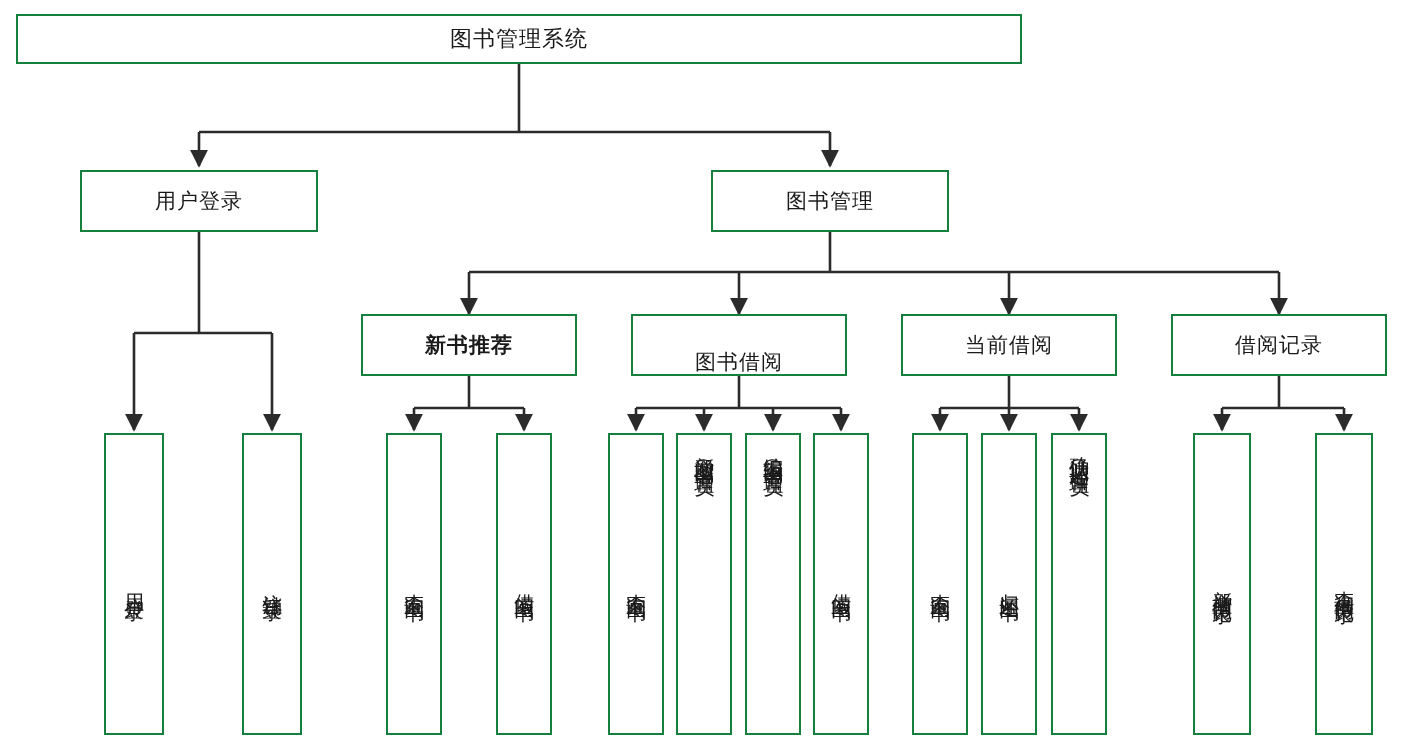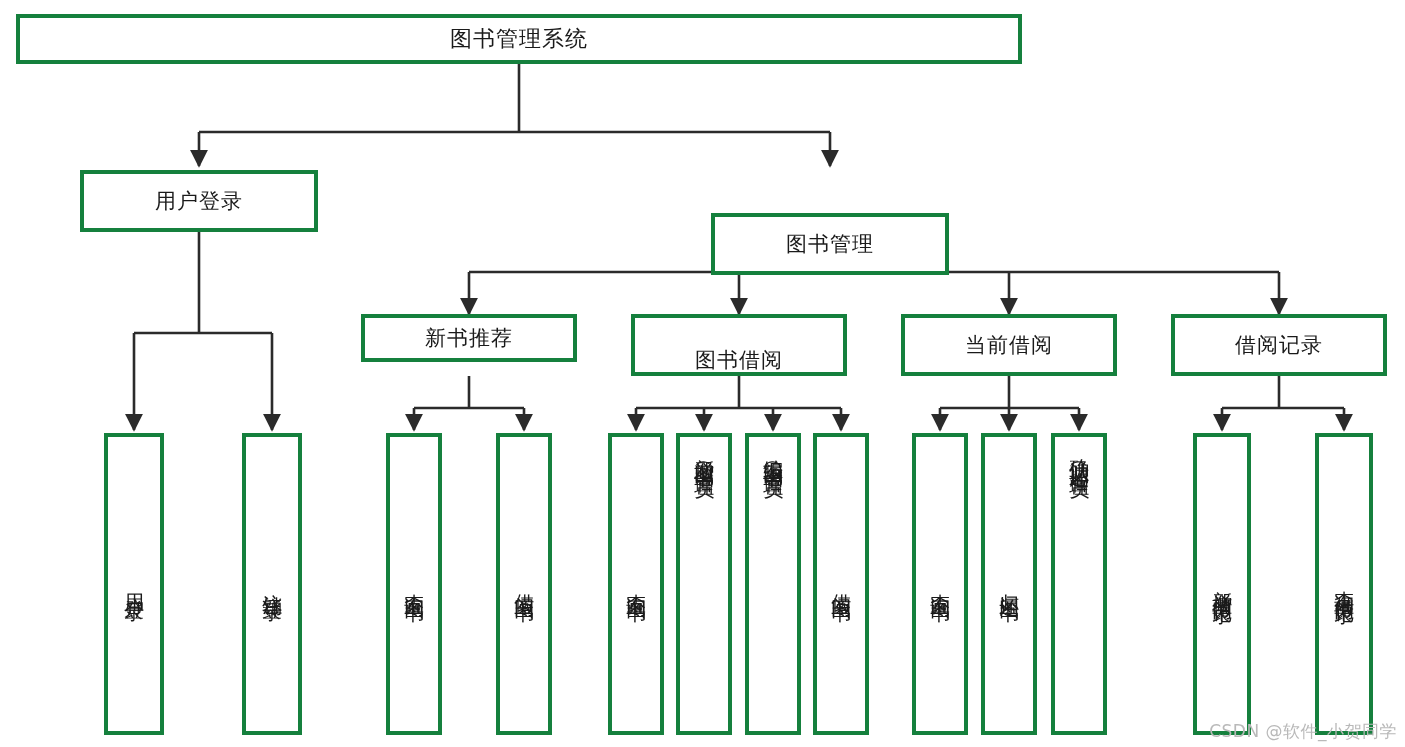--- a/index.html
+++ b/index.html
@@ -24,21 +24,21 @@
     left: 0;
     top: 0;
     width: 1405px;
     height: 747px;
     pointer-events: none;
   }
   .node {
     position: absolute;
     box-sizing: border-box;
     background: #ffffff;
-    border: 4px solid #15803d;
+    border: 2px solid #15803d;
     display: flex;
     align-items: center;
     justify-content: center;
     text-align: center;
   }
   .node .label {
     font-size: 21px;
     line-height: 1.15;
     letter-spacing: 1px;
     color: #1a1a1a;
@@ -131,25 +131,25 @@
     </g>
   </svg>
 
   <div class="node root" style="left:16px; top:14px; width:1006px; height:50px;">
     <span class="label">图书管理系统</span>
   </div>
 
   <div class="node level2" style="left:80px; top:170px; width:238px; height:62px;">
     <span class="label">用户登录</span>
   </div>
-  <div class="node level2" style="left:711px; top:170px; width:238px; height:62px;margin-top:43px;">
+  <div class="node level2" style="left:711px; top:170px; width:238px; height:62px;">
     <span class="label">图书管理</span>
   </div>
 
-  <div class="node level3" style="left:361px; top:314px; width:216px; height:48px;">
+  <div class="node level3" style="left:361px; top:314px; width:216px; height:62px;font-weight:bold;">
     <span class="label">新书推荐</span>
   </div>
   <div class="node level3" style="left:631px; top:314px; width:216px; height:62px;align-items:flex-end;">
     <span class="label">图书借阅</span>
   </div>
   <div class="node level3" style="left:1171px; top:314px; width:216px; height:62px;">
     <span class="label">借阅记录</span>
   </div>
   <div class="node level3" style="left:901px; top:314px; width:216px; height:62px;">
     <span class="label">当前借阅</span>
@@ -192,14 +192,13 @@
     <span class="label">确认归还（管理员）</span>
   </div>
 
   <div class="node leaf center-v" style="left:1193px; top:433px; width:58px; height:302px;">
     <span class="label">新增借阅记录</span>
   </div>
   <div class="node leaf center-v" style="left:1315px; top:433px; width:58px; height:302px;">
     <span class="label">查询借阅记录</span>
   </div>
 
-  <div class="watermark">CSDN @软件_小贺同学</div>
 </div>
 
 </body></html>

